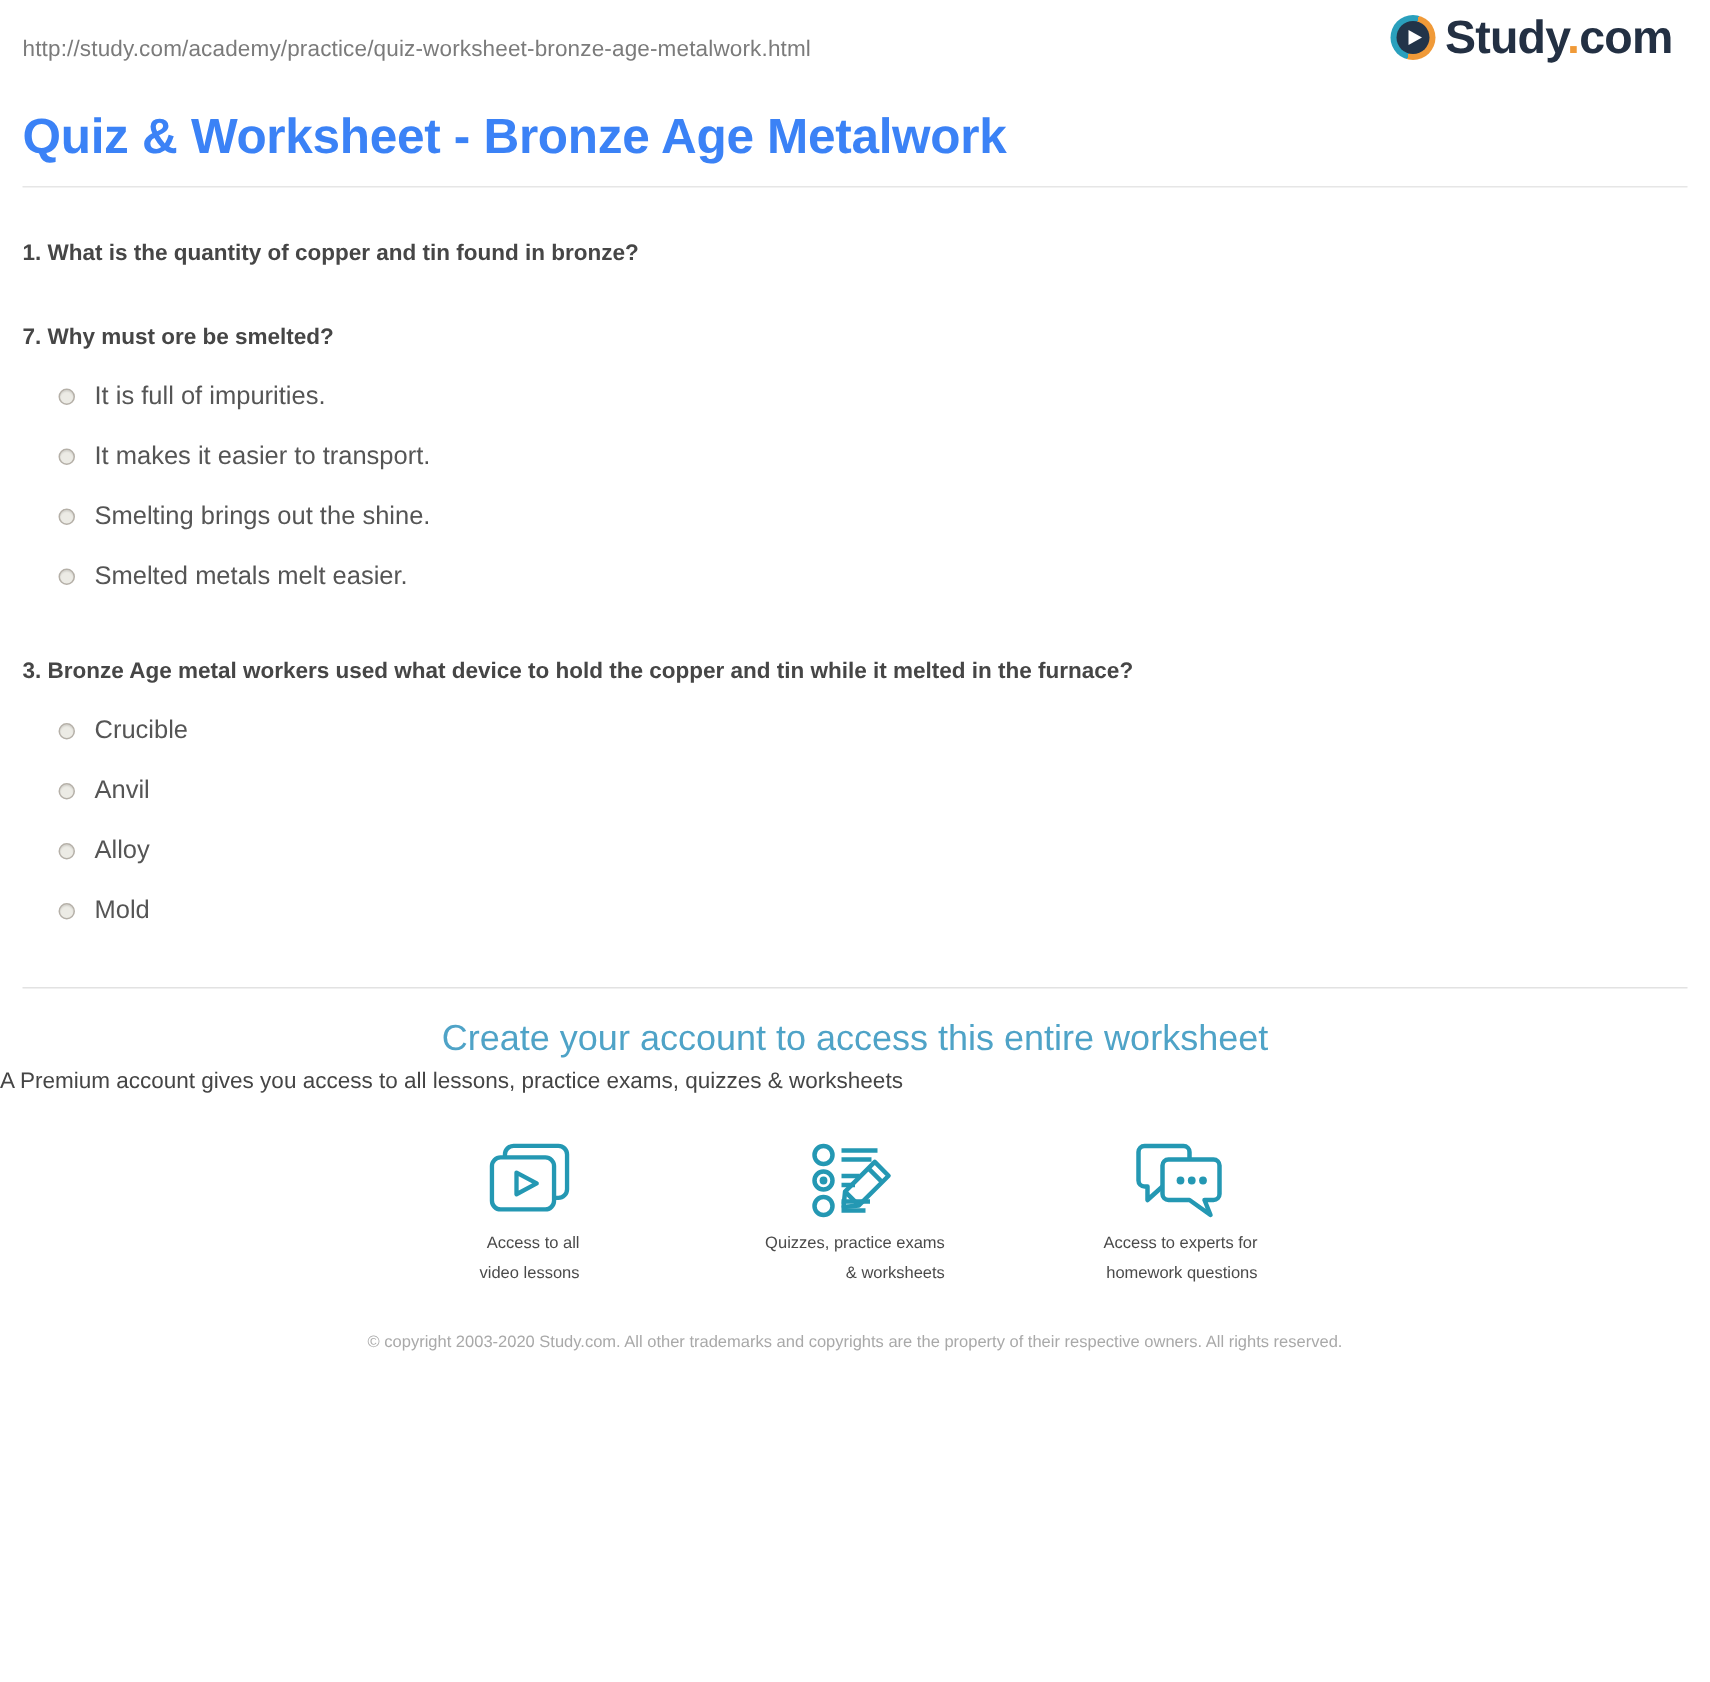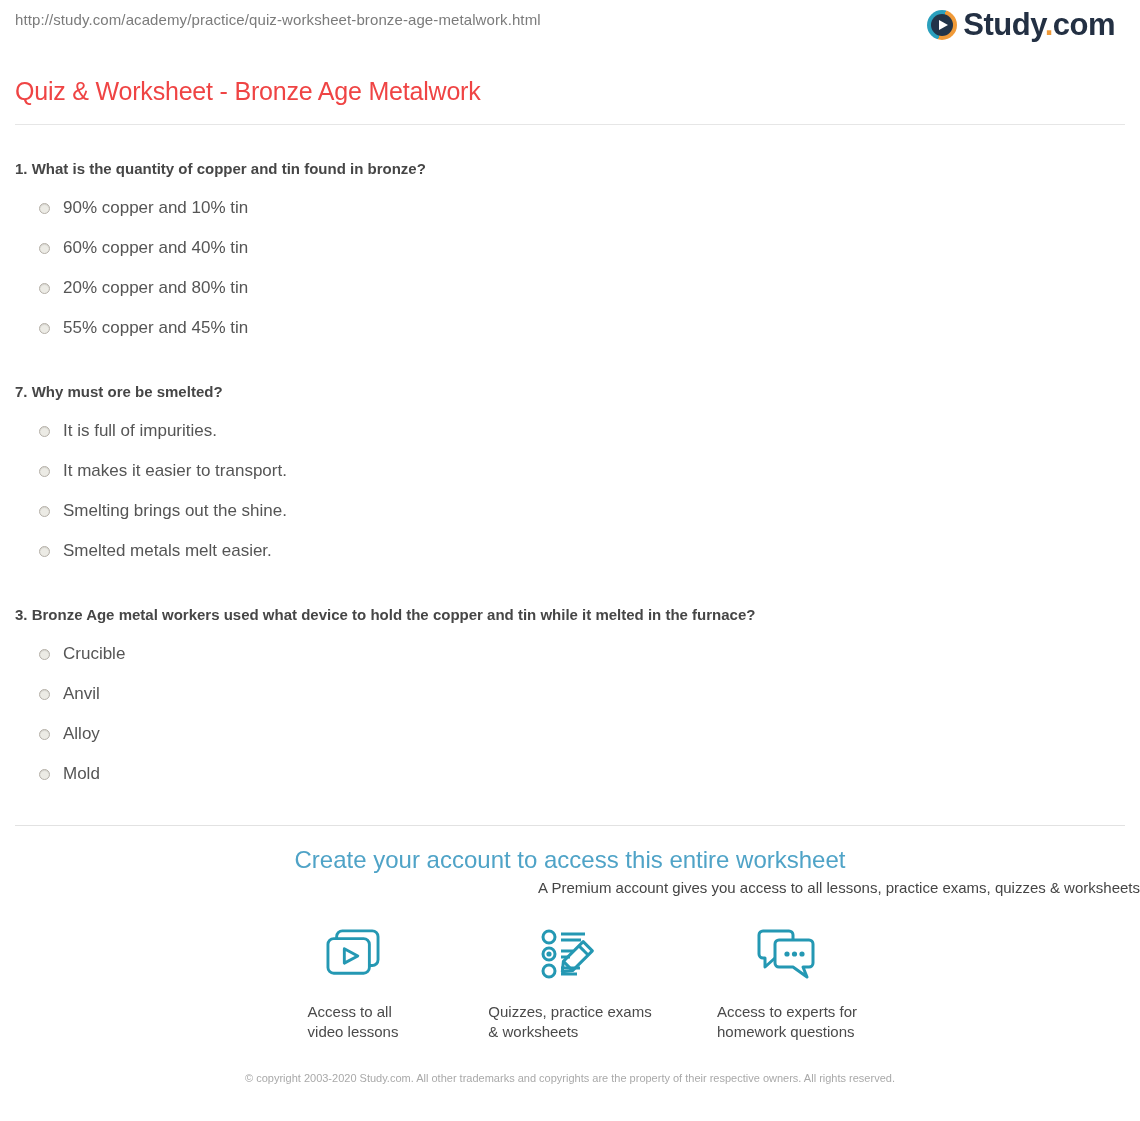--- a/index.html
+++ b/index.html
@@ -12,21 +12,21 @@
     width: 1140px;
     height: 1121px;
     background: #ffffff;
     position: relative;
     overflow: hidden;
   }
 
   
   .header { position: relative; height: 48px; }
   .url {
-    position: absolute; left: 15px; top: 11px;
+    position: absolute; left: 15px; top: 24px;
     font-size: 15px; color: #7b7b7b; letter-spacing: 0.1px;
   }
   .logo { position: absolute; right: 25px; top: 7px; display: flex; align-items: center; gap: 6px; }
   .logo-mark {
     width: 30px; height: 30px; border-radius: 50%;
     background: conic-gradient(from 15deg, #f09a38 0deg 180deg, #2aa0bd 180deg 360deg);
     position: relative; flex: 0 0 auto;
   }
   .logo-mark-inner { position: absolute; inset: 4px; background: #223449; border-radius: 50%; }
   .logo-mark-play {
@@ -34,22 +34,22 @@
     border-left: 9px solid #ffffff;
     border-top: 5.5px solid transparent;
     border-bottom: 5.5px solid transparent;
   }
   .logo-text { font-size: 31px; font-weight: 700; color: #233043; letter-spacing: -0.5px; }
   .logo-text .dot { color: #f09a38; }
 
   
   .page-title {
     margin: 26px 15px 0;
-    font-size: 25px; line-height: 34px; font-weight: 400;
-    color: #ef4444; letter-spacing: -0.2px;
+    font-size: 33px; line-height: 34px; font-weight: 700;
+    color: #3b82f6; letter-spacing: -0.2px;
   }
   .title-divider { margin: 16px 15px 0; border: none; border-top: 1px solid #e6e6e6; }
 
   
   .question { margin: 32px 15px 0; }
   .question-heading {
     font-size: 15px; line-height: 24px; font-weight: 700; color: #464646;
   }
   .options { list-style: none; margin-top: 7px; }
   .option {
@@ -64,30 +64,30 @@
   }
   .option-label { font-size: 17px; color: #555555; }
 
   
   .bottom-divider { margin: 31px 15px 0; border: none; border-top: 1px solid #e2e2e2; }
   .cta-heading {
     margin-top: 18px; text-align: center;
     font-size: 24px; line-height: 32px; font-weight: 400; color: #4fa3c7;
   }
   .cta-subtitle {
-    margin-top: 2px; text-align: right;
+    margin-top: 2px; text-align: left;
     font-size: 15px; line-height: 20px; color: #454545;
   }
   .features { margin-top: 30px; display: flex; justify-content: center; }
   .feature { width: 217px; display: flex; flex-direction: column; align-items: center; }
   .feature-icon { height: 52px; display: flex; align-items: center; justify-content: center; }
   .feature-icon svg { display: block; }
   .feature-caption {
-    margin-top: 22px; text-align: left;
-    font-size: 15px; line-height: 20px; color: #4a4a4a;
+    margin-top: 6px; text-align: right;
+    font-size: 11px; line-height: 20px; color: #4a4a4a;
   }
 
   
   .copyright {
     width: 720px; margin: 28px auto 16px; text-align: center;
     font-size: 11px; line-height: 17px; color: #a9a9a9;
   }
 </style>
 </head>
 <body>
@@ -103,38 +103,20 @@
       </span>
       <span class="logo-text"><span>Study</span><span class="dot">.</span><span>com</span></span>
     </div>
   </div>
 
   <h1 class="page-title">Quiz &amp; Worksheet - Bronze Age Metalwork</h1>
   <hr class="title-divider">
 
   <div class="question">
     <div class="question-heading">1. What is the quantity of copper and tin found in bronze?</div>
-    <ul class="options">
-      <li class="option">
-        <span class="radio"></span>
-        <span class="option-label">90% copper and 10% tin</span>
-      </li>
-      <li class="option">
-        <span class="radio"></span>
-        <span class="option-label">60% copper and 40% tin</span>
-      </li>
-      <li class="option">
-        <span class="radio"></span>
-        <span class="option-label">20% copper and 80% tin</span>
-      </li>
-      <li class="option">
-        <span class="radio"></span>
-        <span class="option-label">55% copper and 45% tin</span>
-      </li>
-    </ul>
   </div>
 
   <div class="question">
     <div class="question-heading">7. Why must ore be smelted?</div>
     <ul class="options">
       <li class="option">
         <span class="radio"></span>
         <span class="option-label">It is full of impurities.</span>
       </li>
       <li class="option">

